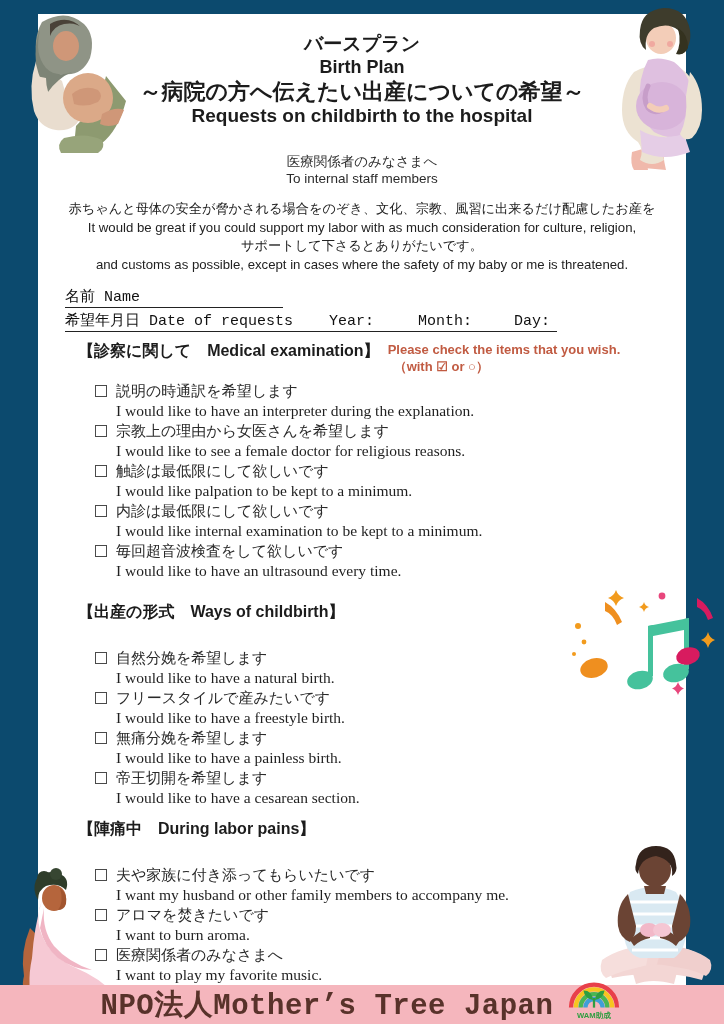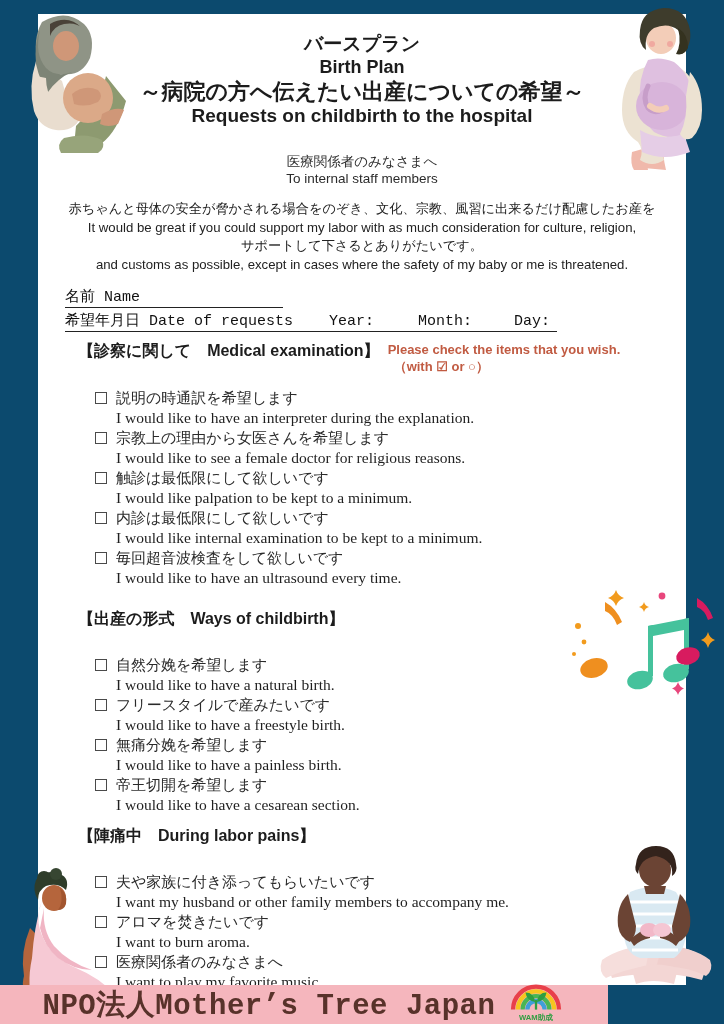--- a/index.html
+++ b/index.html
@@ -32,34 +32,34 @@
   .dlab { margin-left:36px; }
   .dlab2 { margin-left:44px; }
   .dlab3 { margin-left:42px; }
 
   
   .sec-head-row { display:flex; align-items:flex-start; margin-left:40px; }
   .sec-head { font-size:16px; font-weight:bold; white-space:nowrap; }
   .note { margin-left:8px; color:#c15b42; font-size:13px; font-weight:bold; line-height:17px; }
   .note .n2 { padding-left:6px; }
 
-  .items { margin-left:57px; margin-top:13px; font-family:"Liberation Serif", serif; }
+  .items { margin-left:57px; margin-top:6px; font-family:"Liberation Serif", serif; }
   .jp-line { display:flex; align-items:flex-start; font-size:15px; line-height:20px; color:#2a2a2a; }
   .cb { flex:0 0 auto; width:12px; height:12px; border:1.3px solid #4a4a4a; margin:3.5px 9px 0 0; background:#fff; }
   .en-line { padding-left:21px; font-size:15.5px; line-height:20px; color:#1f1f1f; }
 
   .sec1 { margin-top:9px; }
   .sec2 { margin-top:21px; }
   .sec3 { margin-top:11px; }
   .sec2 .items, .sec3 .items { margin-top:25px; }
 
   
   .footer {
-    position:absolute; left:0; top:985px; width:608px; height:39px;
-    background:#f5b6bd; z-index:3; display:flex; align-items:center; justify-content:center; gap:12px;
+    position:absolute; left:0; top:985px; width:724px; height:39px;
+    background:#f5b6bd; z-index:3; display:flex; justify-content:center; gap:12px;
   }
   .footer-org {
     font-family:"Liberation Mono", monospace; font-size:29px; font-weight:bold;
     color:#58322a; letter-spacing:0.5px; white-space:nowrap;
   }
   .logo { width:58px; height:44px; margin-top:-8px; }
 
   
   .illo { position:absolute; z-index:2; }
   .illo-tl { left:6px;  top:6px;   width:132px; height:150px; }

